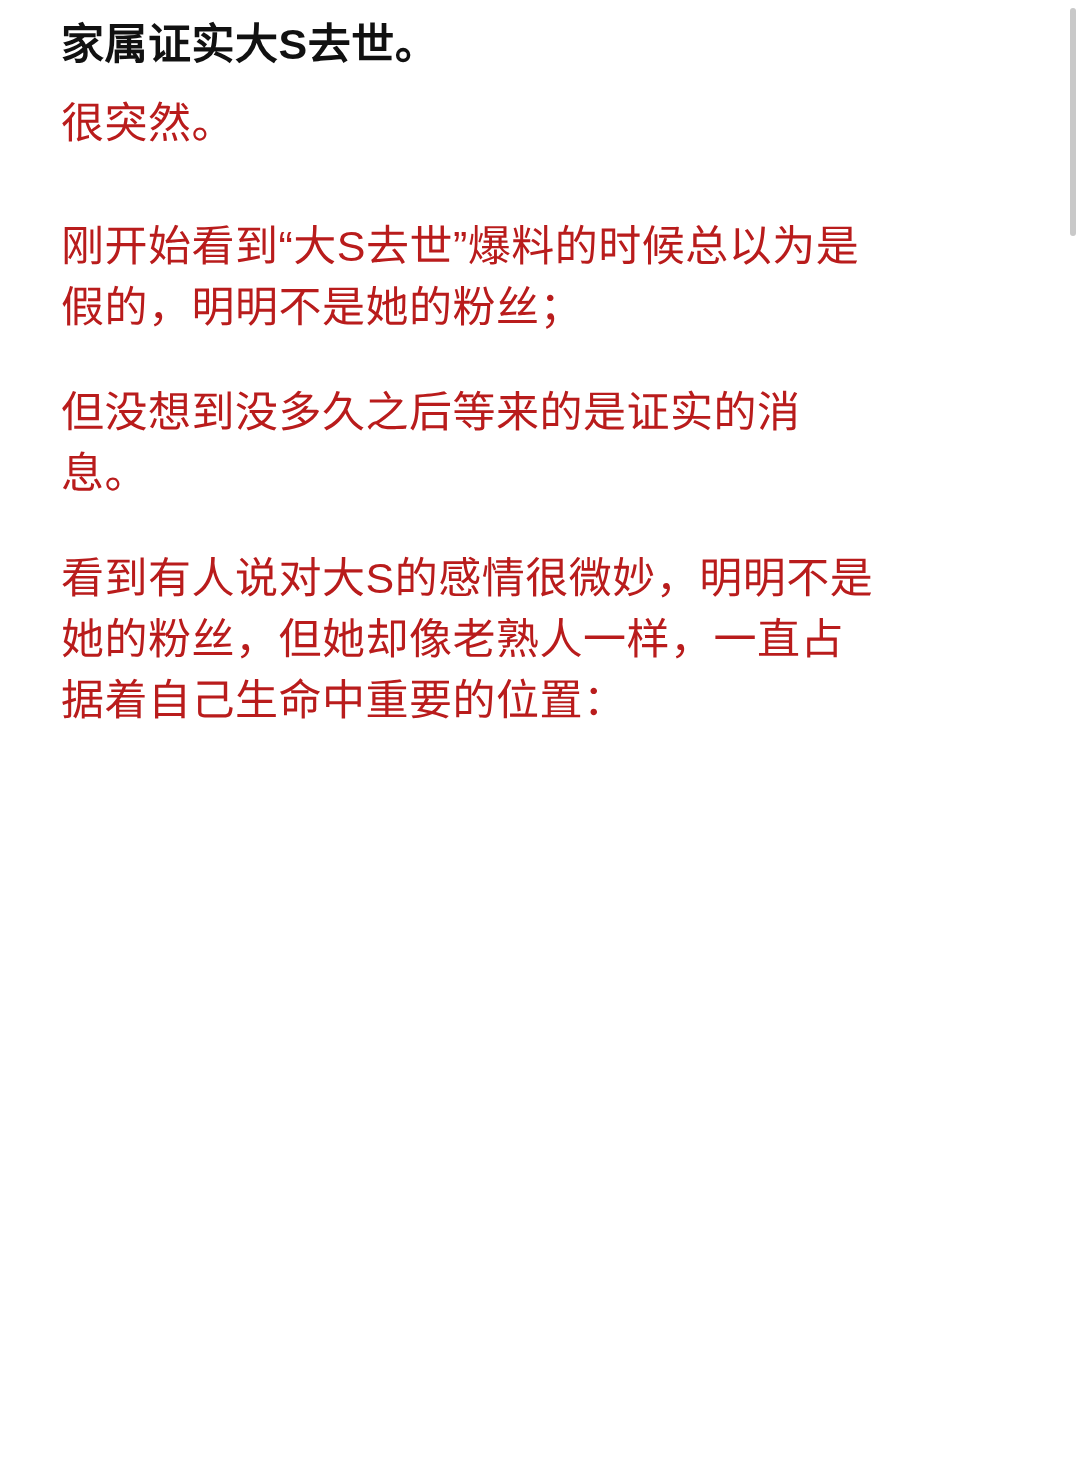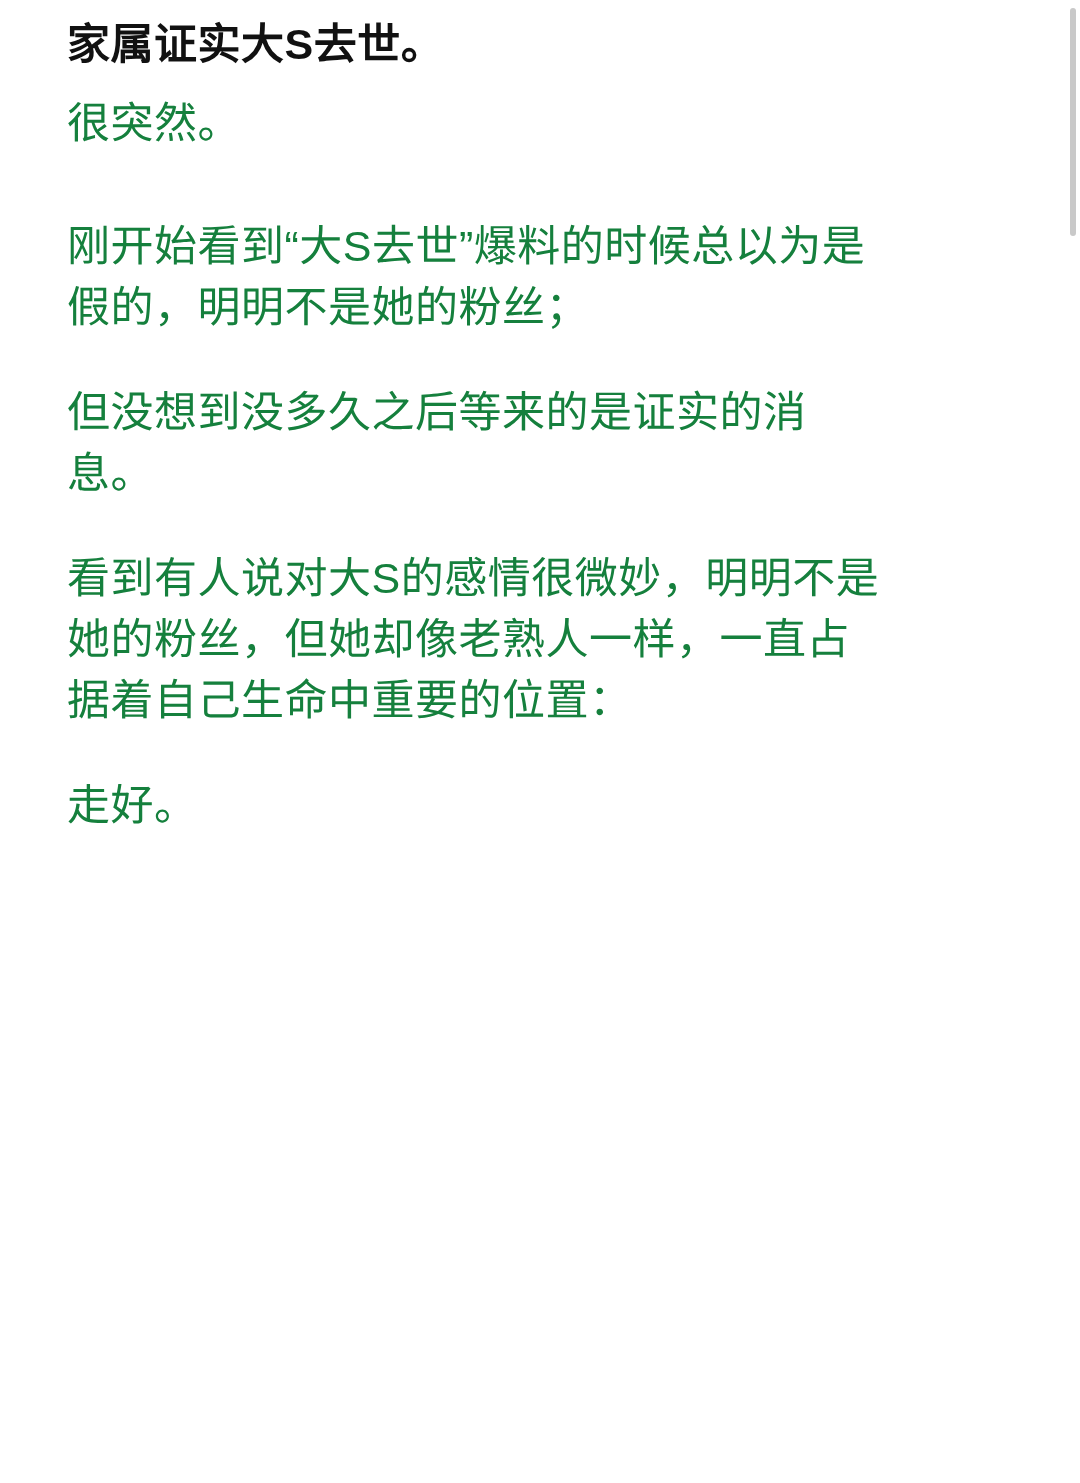--- a/index.html
+++ b/index.html
@@ -11,37 +11,37 @@
     width: 1080px;
     height: 1483px;
     position: relative;
     overflow: hidden;
     font-family: "Liberation Sans", "DejaVu Sans", sans-serif;
     color: #1a1a1a;
   }
 
   #article {
     position: absolute;
-    left: 11px;
+    left: 5px;
     top: 0;
     width: 932px;
     height: 1483px;
     box-sizing: border-box;
     padding: 14px 56px 8px 56px;
     overflow: hidden;
   }
 
   .para {
     font-size: 43px;
     line-height: 1.42;
     letter-spacing: 0.5px;
     margin: 0 0 44px 0;
     text-align: left;
     word-break: break-word;
-    color: #15803d;
+    color: #b91c1c;
   }
 
   .para.title {
     font-weight: 700;
     margin-bottom: 18px;
     font-size: 43px;
     color: #111111;
   }
 
   .para.tight {
@@ -69,17 +69,16 @@
 </style>
 </head>
 <body style="background: rgb(255, 255, 255);">
 
 <div id="article">
   <p class="para title">家属证实大S去世。</p>
   <p class="para tight">很突然。</p>
   <p class="para">刚开始看到“大S去世”爆料的时候总以为是假的，明明不是她的粉丝；</p>
   <p class="para">但没想到没多久之后等来的是证实的消息。</p>
   <p class="para">看到有人说对大S的感情很微妙，明明不是她的粉丝，但她却像老熟人一样，一直占据着自己生命中重要的位置：</p>
-  <p class="para">走好。</p>
 </div>
 
 <div id="scrollbar-track"></div>
 <div id="scrollbar-thumb" style="background: rgb(201, 201, 201); top: 8px; height: 228px;"></div>
 
 </body></html>

